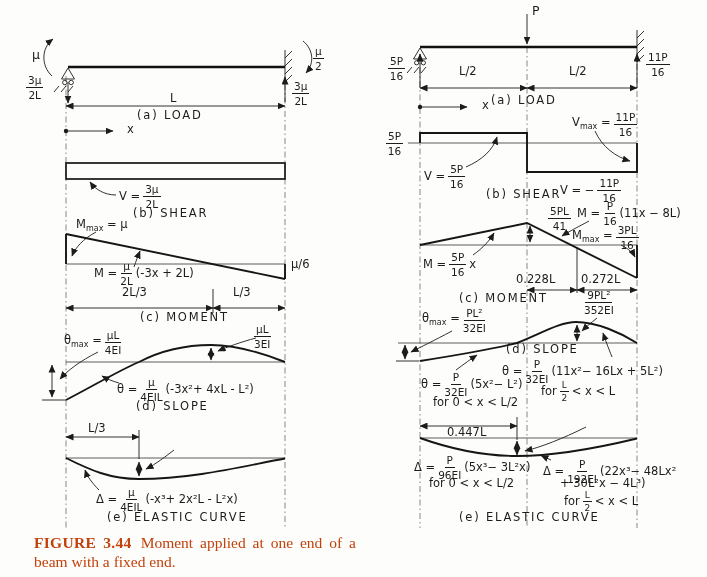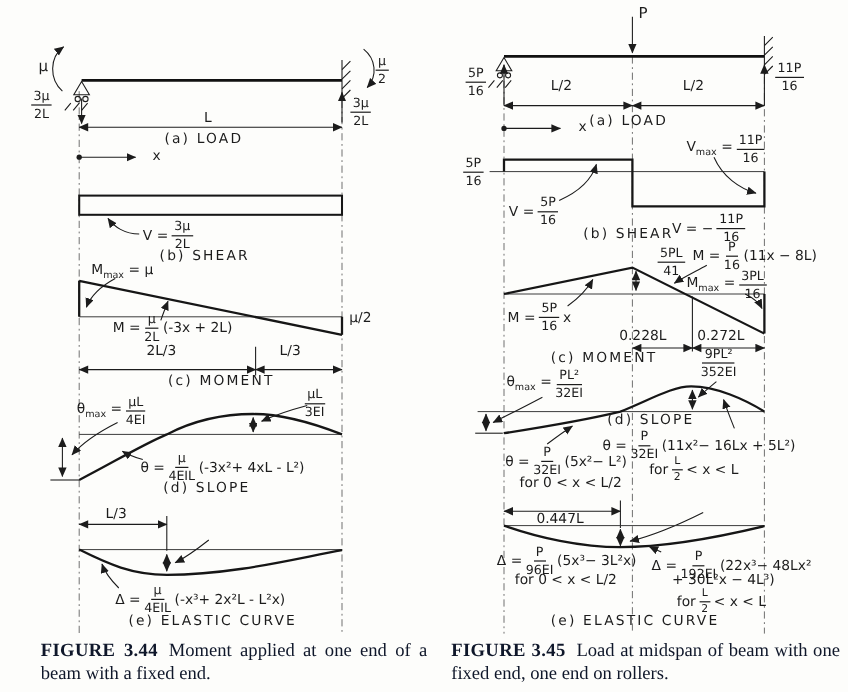--- a/index.html
+++ b/index.html
@@ -5,21 +5,21 @@
   html,body{margin:0;padding:0;background:#ffffff}
   .page{position:relative;width:707px;height:577px;background:#fdfdfb;font-family:"DejaVu Sans",sans-serif;color:#1c1c1c;overflow:hidden}
   svg.draw{position:absolute;left:0;top:0}
   .lbl{position:absolute;display:flex;align-items:center;gap:3px;font-size:11.5px;line-height:1;white-space:nowrap}
   .lbl sub{font-size:8px}
   .frac{display:inline-flex;flex-direction:column;align-items:center;line-height:1.15;font-size:10.5px}
   .frac .fn{border-bottom:1.2px solid #1c1c1c;padding:0 2px 1px}
   .frac .fd{padding-top:1px}
   .frac.sm{font-size:9px}
   .sec{letter-spacing:1.8px;font-size:11.5px}
-  .cap{position:absolute;width:322px;margin:0;font-family:"Liberation Serif",serif;font-size:15.5px;line-height:1.22;text-align:justify;color:#0f172a}
+  .cap{position:absolute;width:322px;margin:0;font-family:"Liberation Serif",serif;font-size:15.5px;line-height:1.22;text-align:justify;color:#c2410c}
   .cap b{margin-right:9px;letter-spacing:.3px}
   .guide{stroke:#555;stroke-width:.7;stroke-dasharray:6 3 1.5 3;fill:none}
   .thick{stroke:#161616;stroke-width:1.9;fill:none}
   .beam{stroke:#111;stroke-width:2.4;fill:none}
   .thin{stroke:#333;stroke-width:.8;fill:none}
   .ldr{stroke:#1c1c1c;stroke-width:.9;fill:none}
   .dim{stroke:#1c1c1c;stroke-width:.9;fill:none}
   .hatch{stroke:#1c1c1c;stroke-width:.9;fill:none}
 </style>
 </head>
@@ -207,21 +207,21 @@
     </div>
 <div class="lbl" style="left:94px;top:260px">
       <span>M =</span>
       <span class="frac">
         <span class="fn">μ</span>
         <span class="fd">2L</span>
       </span>
       <span>(-3x + 2L)</span>
     </div>
 <div class="lbl" style="left:291px;top:259px">
-      <span>μ/2</span>
+      <span>μ/6</span>
     </div>
 <div class="lbl" style="left:122px;top:287px">
       <span>2L/3</span>
     </div>
 <div class="lbl" style="left:233px;top:287px">
       <span>L/3</span>
     </div>
 <div class="lbl sec" style="left:140px;top:312px">
       <span>(c) MOMENT</span>
     </div>
@@ -440,15 +440,14 @@
       <span class="frac sm">
         <span class="fn">L</span>
         <span class="fd">2</span>
       </span>
       <span>&lt; x &lt; L</span>
     </div>
 <div class="lbl sec" style="left:459px;top:512px">
       <span>(e) ELASTIC CURVE</span>
     </div>
 
-<p class="cap" style="left:376px;top:534px;width:324px"><b>FIGURE 3.45</b><span>Load at midspan of beam with one fixed end, one end on rollers.</span></p>
 
 </div>
 
 </body></html>

